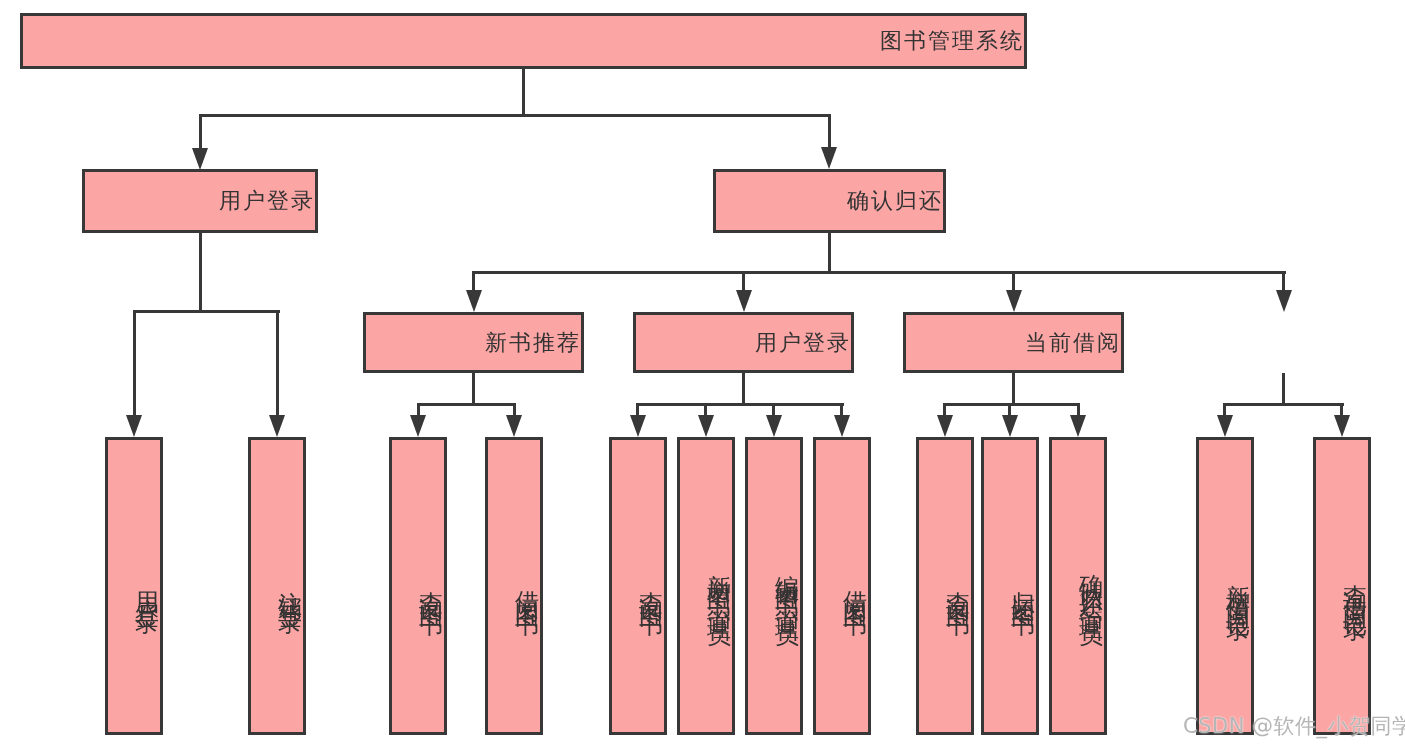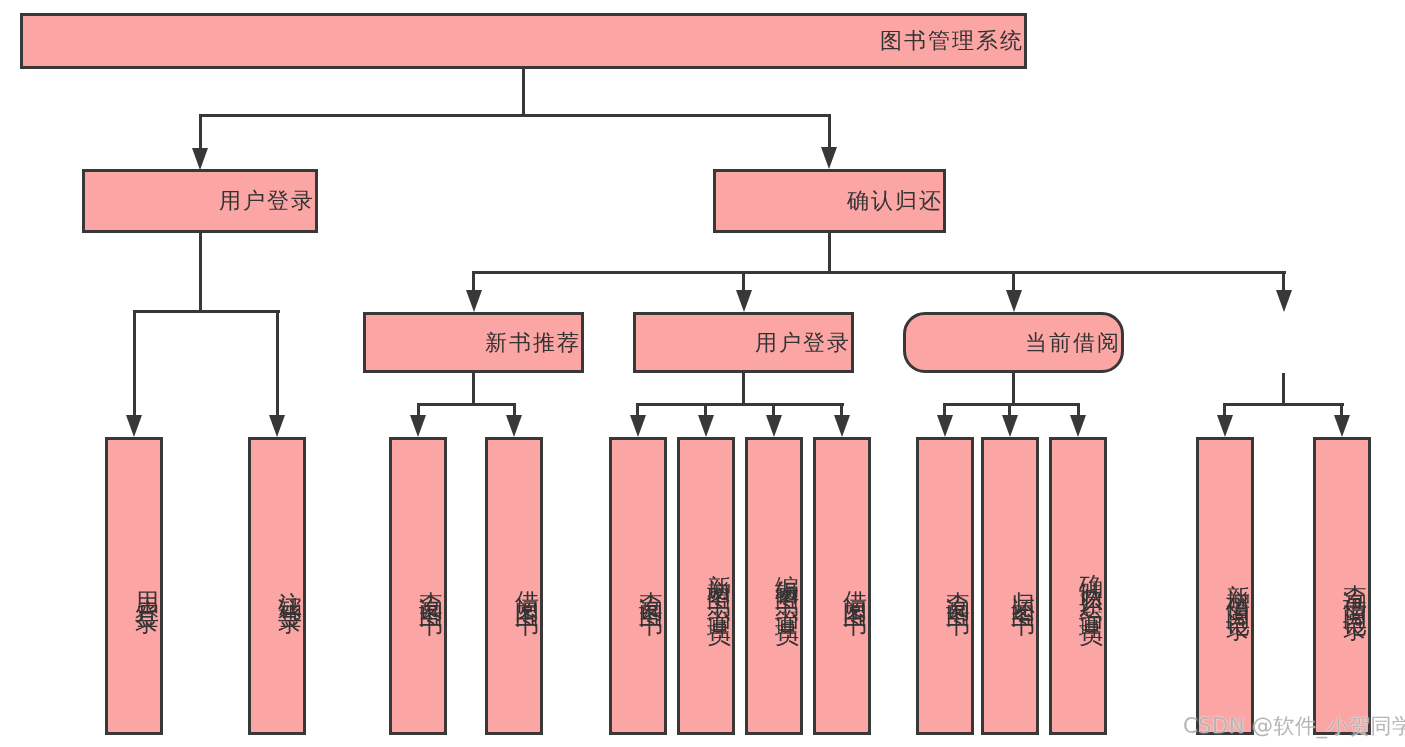--- a/index.html
+++ b/index.html
@@ -70,21 +70,21 @@
   <div class="ah" style="left:1006px; top:290px;"></div>
   <div class="vl" style="left:1282px; top:271px; height:20px;"></div>
   <div class="ah" style="left:1276px; top:290px;"></div>
 
   <div class="box" style="left:363px; top:312px; width:221px; height:61px;">
     <span class="h-label">新书推荐</span>
   </div>
   <div class="box" style="left:633px; top:312px; width:221px; height:61px;">
     <span class="h-label">用户登录</span>
   </div>
-  <div class="box" style="left:903px; top:312px; width:221px; height:61px;border-radius:22px;">
+  <div class="box" style="left:903px; top:312px; width:221px; height:61px;">
     <span class="h-label">当前借阅</span>
   </div>
 
   <div class="vl" style="left:472px; top:373px; height:33px;"></div>
   <div class="hl" style="left:417px; top:403px; width:99px;"></div>
   <div class="vl" style="left:417px; top:403px; height:14px;"></div>
   <div class="ah" style="left:410px; top:415px;"></div>
   <div class="vl" style="left:513px; top:403px; height:14px;"></div>
   <div class="ah" style="left:506px; top:415px;"></div>
 

